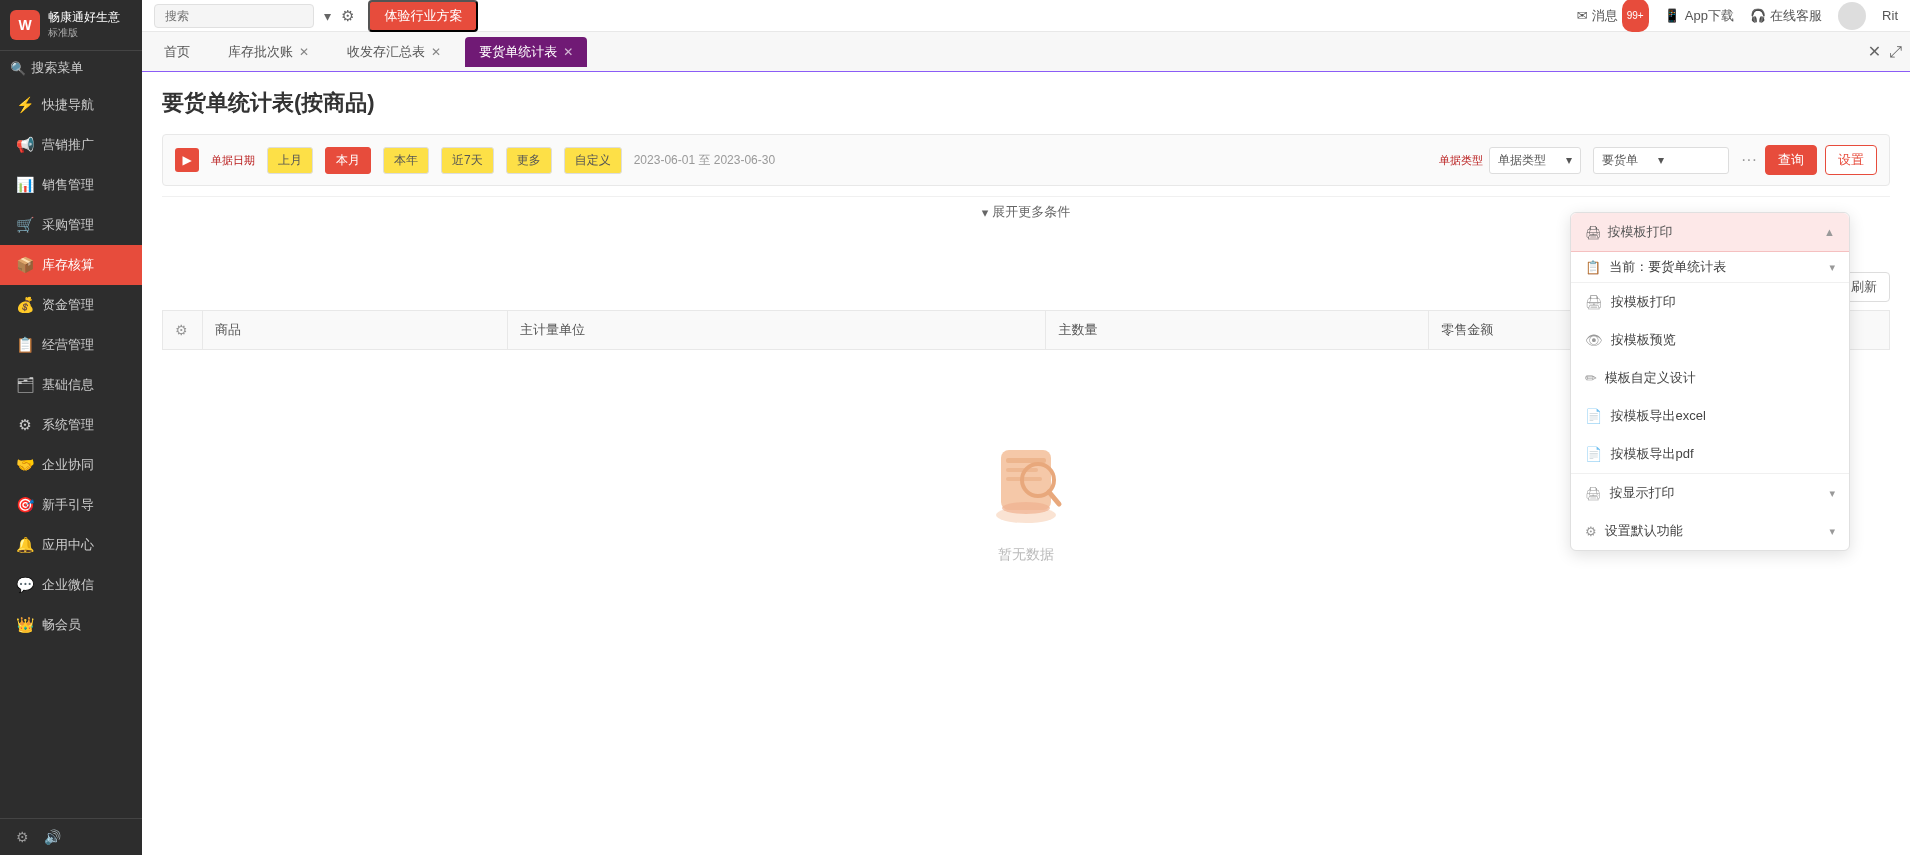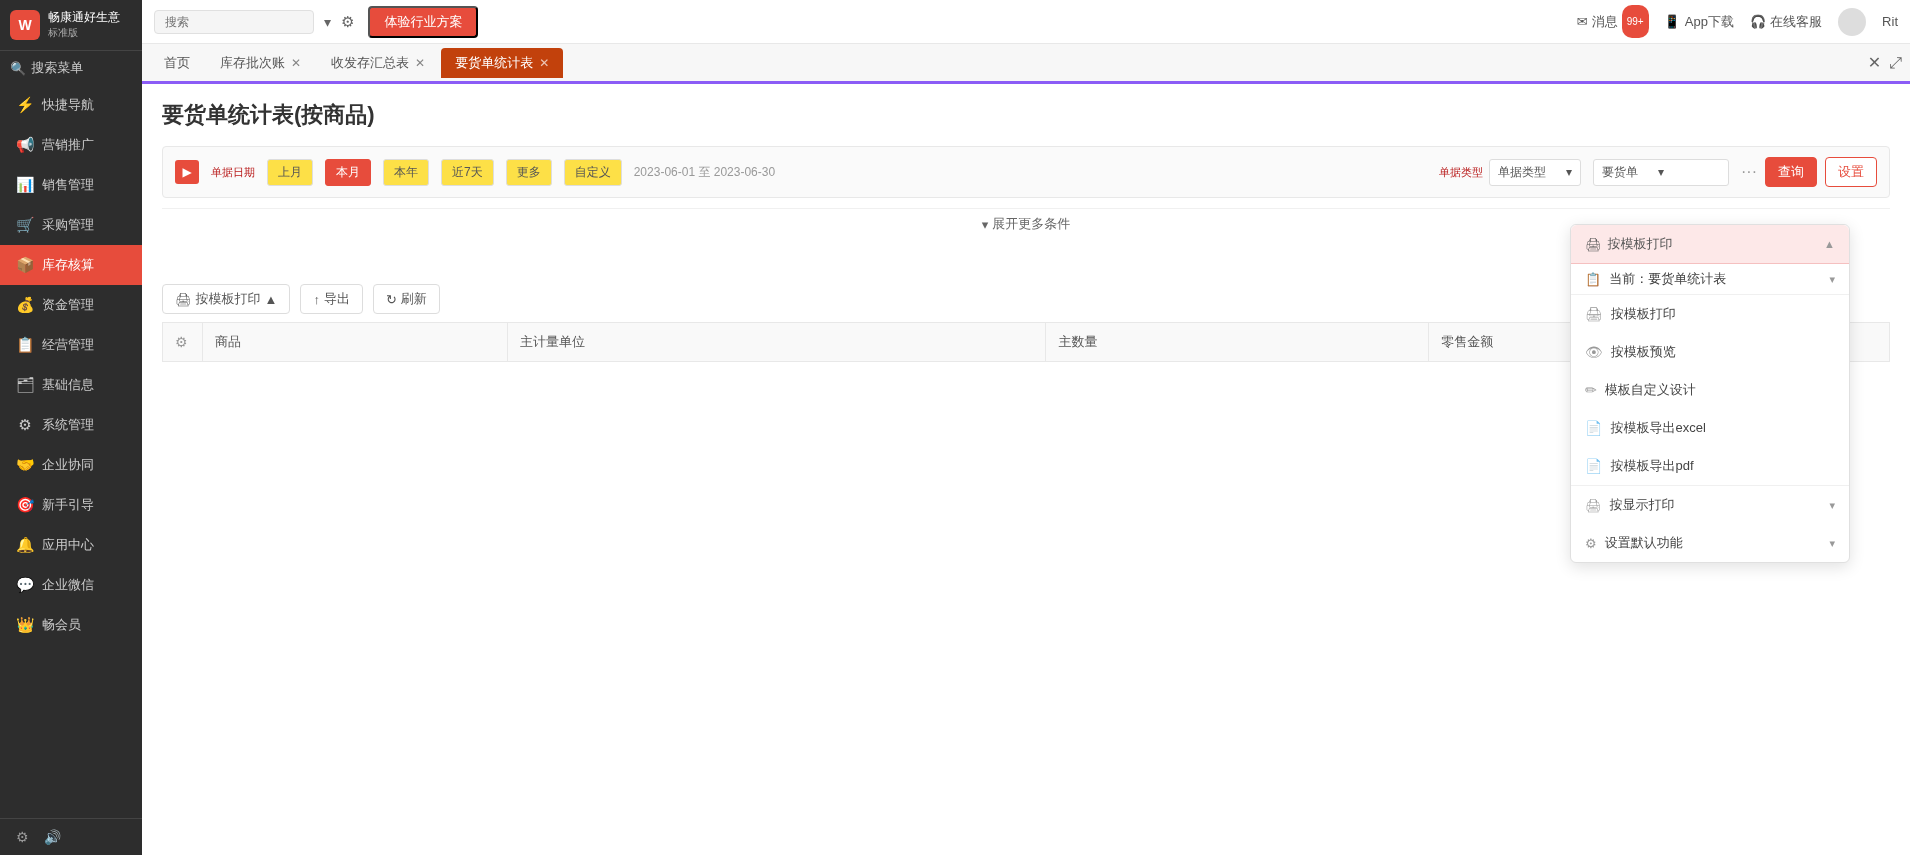--- a/index.html
+++ b/index.html
@@ -57,21 +57,21 @@
       border-top: 1px solid #444;
       color: #999;
     }
     .sidebar-bottom span { cursor: pointer; font-size: 14px; }
 
     
     .main { flex: 1; display: flex; flex-direction: column; overflow: hidden; }
 
     
     .topbar {
-      height: 44px;
+      height: 32px;
       background: #fff;
       display: flex; align-items: center;
       padding: 0 12px;
       gap: 10px;
       border-bottom: 1px solid #e8e8e8;
       flex-shrink: 0;
     }
     .topbar-search {
       background: #f5f5f5;
       border: 1px solid #e0e0e0;
@@ -109,36 +109,36 @@
       background: #ddd;
       border-radius: 50%;
     }
 
     
     .tabbar {
       height: 40px;
       background: #f7f7f7;
       display: flex; align-items: center;
       padding: 0 8px;
-      gap: 2px;
-      border-bottom: 3px solid #8b5cf6;
+      gap: 10px;
+      border-bottom: 1px solid #8b5cf6;
       flex-shrink: 0;
       position: relative;
     }
     .tab {
       padding: 6px 14px;
       font-size: 13px;
       color: #555;
       cursor: pointer;
       border-radius: 4px 4px 0 0;
       display: flex; align-items: center; gap: 6px;
       white-space: nowrap;
     }
     .tab.active {
-      background: #c2410c;
+      background: #701a75;
       color: #fff;
     }
     .tab-close { font-size: 12px; opacity: 0.7; cursor: pointer; }
     .tabbar-right { margin-left: auto; display: flex; align-items: center; gap: 8px; }
     .tabbar-icon { font-size: 16px; color: #666; cursor: pointer; }
 
     
     .content { flex: 1; overflow: auto; padding: 0; background: #f5f5f5; position: relative; }
 
     
@@ -266,21 +266,21 @@
       padding: 10px 14px;
       cursor: pointer;
       font-size: 13px;
       color: #444;
     }
     .print-dropdown-expand .expand-left { display: flex; align-items: center; gap: 8px; }
     .chevron-icon { font-size: 11px; color: #999; }
 
     
     .action-row {
-      display: flex; align-items: center; justify-content: flex-start;
+      display: flex; align-items: center; justify-content: flex-end;
       gap: 10px;
       margin-bottom: 8px;
       margin-top: 45px;
     }
     .action-btn {
       display: flex; align-items: center; gap: 4px;
       padding: 5px 12px;
       border: 1px solid #ddd;
       border-radius: 4px;
       background: #fff;
@@ -509,20 +509,38 @@
             <th>商品</th>
             <th>主计量单位</th>
             <th>主数量</th>
             <th>零售金额</th>
           </tr>
         </thead>
         <tbody>
         </tbody>
       </table>
 
+      <div class="empty-state">
+        <div class="empty-icon">
+          <svg width="100" height="100" viewBox="0 0 100 100">
+
+            <ellipse cx="50" cy="85" rx="30" ry="8" fill="#f5c8a8" opacity="0.5"></ellipse>
+            <rect x="25" y="20" width="50" height="60" rx="8" fill="#f5c8a8"></rect>
+            <rect x="30" y="28" width="40" height="5" rx="2" fill="#e8a87c" opacity="0.6"></rect>
+            <rect x="30" y="38" width="32" height="4" rx="2" fill="#e8a87c" opacity="0.5"></rect>
+            <rect x="30" y="47" width="36" height="4" rx="2" fill="#e8a87c" opacity="0.5"></rect>
+
+            <circle cx="62" cy="50" r="16" fill="none" stroke="#e8a87c" stroke-width="4"></circle>
+            <line x1="73" y1="62" x2="83" y2="74" stroke="#e8a87c" stroke-width="5" stroke-linecap="round"></line>
+
+            <ellipse cx="50" cy="78" rx="24" ry="6" fill="#f0b090" opacity="0.7"></ellipse>
+          </svg>
+        </div>
+        <span class="empty-text">暂无数据</span>
+      </div>
     </div>
 
     <div class="print-dropdown">
       <div class="print-dropdown-header">
         <div class="header-left">
           <span>🖨</span>
           <span>按模板打印</span>
         </div>
         <span class="chevron-icon">▲</span>
       </div>

